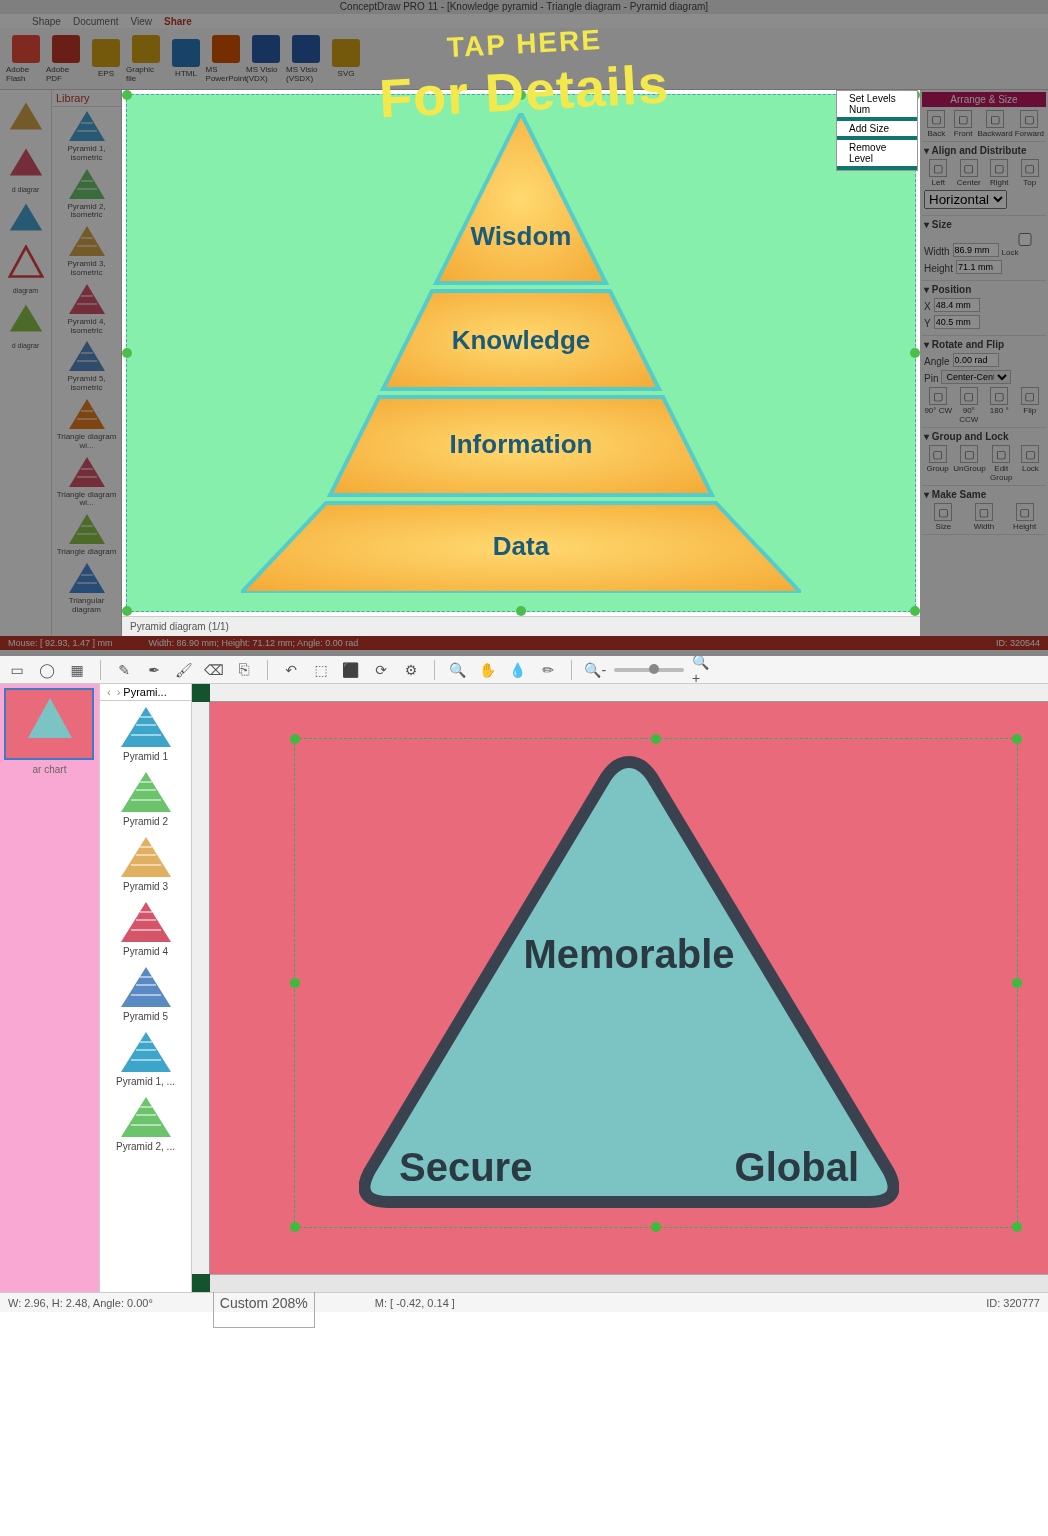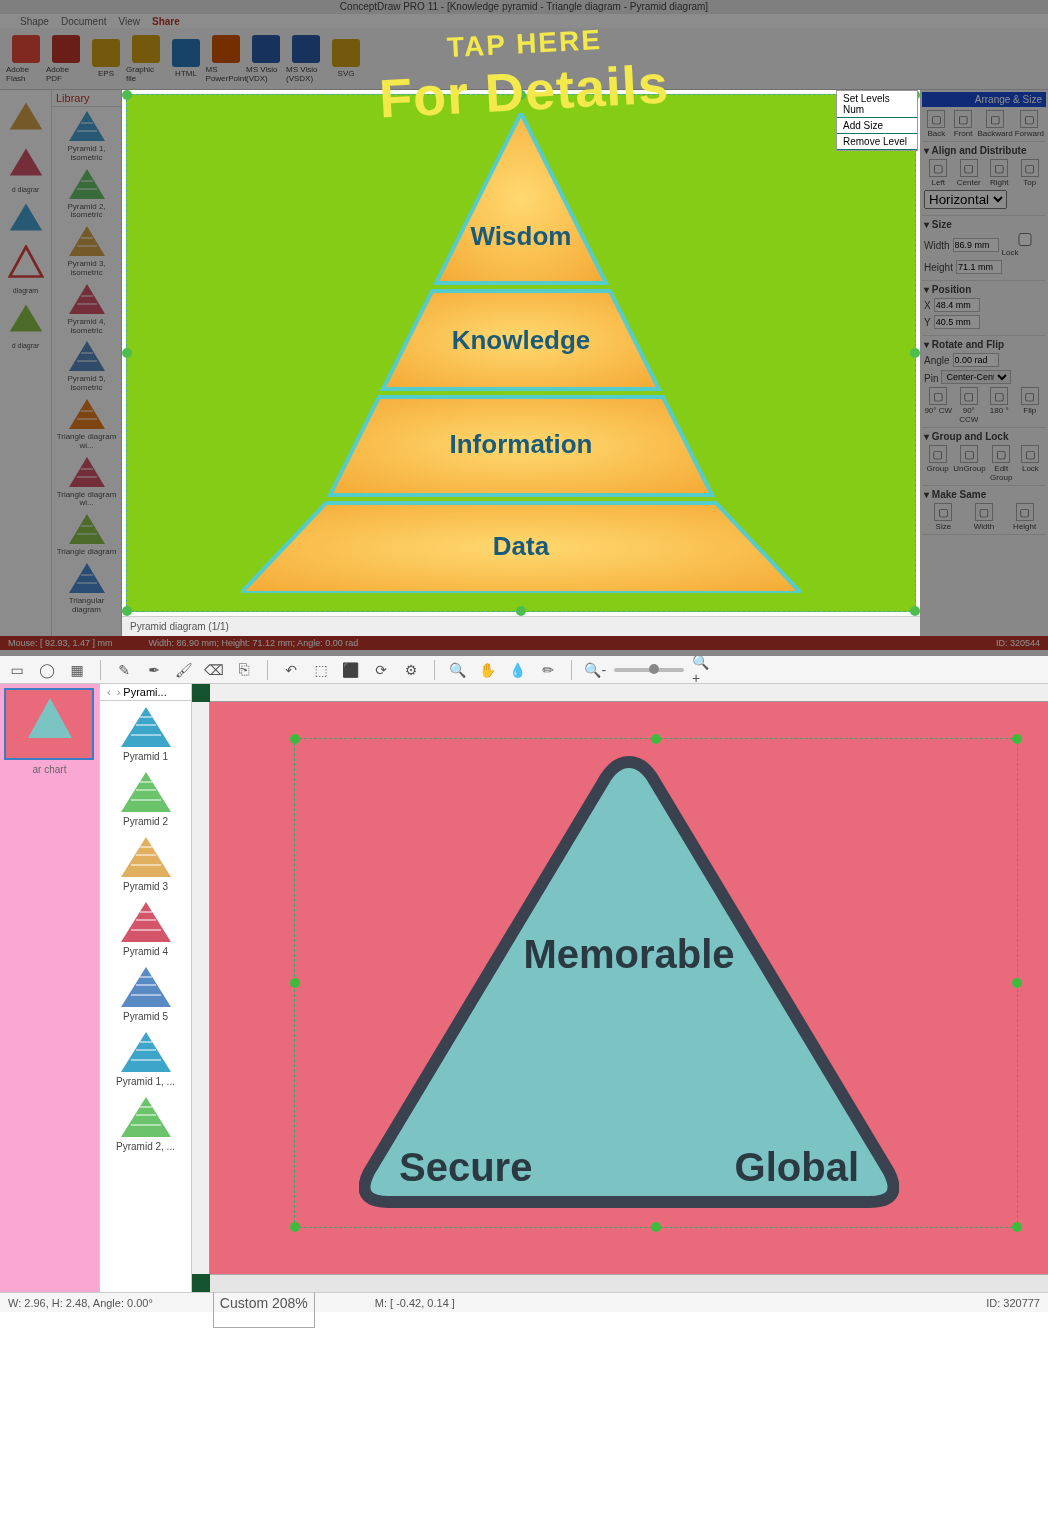--- a/index.html
+++ b/index.html
@@ -3,54 +3,54 @@
 <meta charset="utf-8">
 <style>
 *{box-sizing:border-box;margin:0;padding:0;font-family:Arial,Helvetica,sans-serif}
 body{width:1048px;height:1536px;overflow:hidden;background:#fff}
 .app{position:relative;width:100%;height:656px;background:#f5f5f5}
 .dim{position:absolute;inset:0;background:rgba(0,0,0,.45);z-index:50;pointer-events:none}
 .tap{position:absolute;top:28px;left:0;right:0;text-align:center;z-index:60;color:#f3e94c;font-weight:900;font-family:Arial Black,Arial,sans-serif}
 .tap .line1{font-size:28px;letter-spacing:2px;transform:rotate(-3deg);display:inline-block}
 .tap .line2{font-size:54px;letter-spacing:1px;transform:rotate(-3deg)}
 .titlebar{height:14px;background:#e8e8e8;font-size:10px;text-align:center;line-height:14px;color:#444}
-.ribbon-tabs{height:14px;background:#fff;display:flex;gap:12px;padding-left:20px;font-size:10px;align-items:center;color:#666}
+.ribbon-tabs{height:14px;background:#fff;display:flex;gap:12px;padding-left:32px;font-size:10px;align-items:center;color:#666}
 .ribbon-tabs .active{color:#c0392b;font-weight:bold}
 .ribbon{height:62px;background:#f8f8f8;border-bottom:1px solid #ccc;display:flex;padding:2px 6px}
 .rib-btn{display:flex;flex-direction:column;align-items:center;justify-content:center;width:40px;font-size:8px;color:#444}
 .rib-ico{width:28px;height:28px;border-radius:3px;margin-bottom:2px}
 .body{display:flex;height:546px}
 .shapes-col{width:52px;background:#fff;border-right:1px solid #ddd;overflow:hidden;padding-top:2px}
 .shape-thumb{width:44px;height:44px;margin:2px auto;display:flex;align-items:center;justify-content:center;font-size:7px;color:#555}
 .shape-thumb svg{width:36px;height:36px}
 .lib-col{width:70px;background:#fff;border-right:1px solid #ddd}
 .lib-head{font-size:11px;color:#c0392b;padding:2px 4px;border-bottom:1px solid #ddd}
 .lib-list{height:520px;overflow:hidden}
 .lib-item{text-align:center;font-size:8px;color:#555;padding:2px;line-height:1.1}
 .lib-item svg{width:40px;height:34px;display:block;margin:0 auto 2px}
 .canvas-wrap{flex:1;background:#fff;position:relative;z-index:55}
-.canvas{position:absolute;top:4px;left:4px;right:4px;bottom:24px;background:#84cc16;border:1px dashed #4a9}
+.canvas{position:absolute;top:4px;left:4px;right:4px;bottom:24px;background:#86efac;border:1px dashed #4a9}
 .handle{position:absolute;width:10px;height:10px;background:#4dbd4d;border-radius:50%}
 .h-tl{top:-5px;left:-5px}.h-tr{top:-5px;right:-5px}.h-bl{bottom:-5px;left:-5px}.h-br{bottom:-5px;right:-5px}
 .h-t{top:-5px;left:50%;margin-left:-5px}.h-b{bottom:-5px;left:50%;margin-left:-5px}
 .h-l{top:50%;left:-5px;margin-top:-5px}.h-r{top:50%;right:-5px;margin-top:-5px}
 .pyramid{position:absolute;top:18px;left:50%;transform:translateX(-50%);width:560px;height:480px}
 .pyr-level{position:absolute;left:0;right:0;display:flex;align-items:center;justify-content:center;font-size:26px;font-weight:bold;color:#1a5a7a}
 .pyr-svg{position:absolute;inset:0}
 .page-tab{position:absolute;bottom:0;left:0;right:0;height:20px;background:#eee;border-top:1px solid #ccc;font-size:10px;display:flex;align-items:center;padding-left:8px;color:#555}
 .rpanel{width:128px;background:#f8f8f8;font-size:10px;color:#444;padding:2px;overflow:hidden}
 .rpanel .sec{border-bottom:1px solid #ddd;padding:3px 2px}
 .rpanel .sec-h{font-weight:bold;font-size:10px;margin-bottom:3px}
-.rpanel .row{display:flex;align-items:center;gap:3px;margin:3px 0}
+.rpanel .row{display:flex;align-items:flex-end;gap:3px;margin:3px 0}
 .rpanel input{width:46px;font-size:9px;padding:1px;border:1px solid #bbb}
 .rpanel .btns{display:flex;gap:2px;justify-content:space-around;text-align:center}
 .rpanel .btn-s{display:flex;flex-direction:column;align-items:center;font-size:8px;flex:1}
 .rpanel .btn-s .ic{width:18px;height:18px;border:1px solid #aaa;margin-bottom:1px;display:flex;align-items:center;justify-content:center;font-size:11px}
 .ctx-menu{position:absolute;top:90px;right:130px;width:82px;background:#fff;border:1px solid #999;font-size:10px;z-index:58}
-.ctx-menu div{padding:2px 6px;border-bottom:1px solid #0f766e}
+.ctx-menu div{padding:2px 12px;border-bottom:4px solid #0f766e}
 .statusbar{height:14px;background:#c0392b;color:#fff;font-size:9px;display:flex;align-items:center;padding:0 8px;gap:36px}
 .statusbar .sp{flex:1}
 
 .app2{width:100%;height:656px;background:#f0f0f0;display:flex;flex-direction:column}
 .toolbar2{height:28px;background:#f5f5f5;border-bottom:1px solid #ccc;display:flex;align-items:center;gap:8px;padding:0 6px}
 .tb-ico{width:22px;height:22px;display:flex;align-items:center;justify-content:center;color:#555;font-size:14px}
 .tb-sep{width:1px;height:20px;background:#bbb;margin:0 4px}
 .zoom-slider{width:70px;height:4px;background:#bbb;border-radius:2px;position:relative}
 .zoom-slider::after{content:"";position:absolute;top:-4px;left:35px;width:10px;height:10px;background:#888;border-radius:50%}
 .body2{flex:1;display:flex;overflow:hidden}
@@ -242,21 +242,21 @@
           <div class="pyr-level" style="top:108px">Wisdom</div>
           <div class="pyr-level" style="top:212px">Knowledge</div>
           <div class="pyr-level" style="top:316px">Information</div>
           <div class="pyr-level" style="top:418px">Data</div>
         </div>
       </div>
       <div class="page-tab">Pyramid diagram (1/1)</div>
     </div>
 
     <div class="rpanel">
-      <div style="background:#1d4ed8;color:#fff;padding:2px 4px;font-size:10px;text-align:right">Arrange &amp; Size</div>
+      <div style="background:#be185d;color:#fff;padding:2px 4px;font-size:10px;text-align:center">Arrange &amp; Size</div>
       <div class="sec">
         <div class="btns" id="arr-btns">
             <div class="btn-s"><div class="ic">▢</div>Back</div>
             <div class="btn-s"><div class="ic">▢</div>Front</div>
             <div class="btn-s"><div class="ic">▢</div>Backward</div>
             <div class="btn-s"><div class="ic">▢</div>Forward</div>
           </div>
       </div>
       <div class="sec">
         <div class="sec-h">▾ <span>Align and Distribute</span></div>

